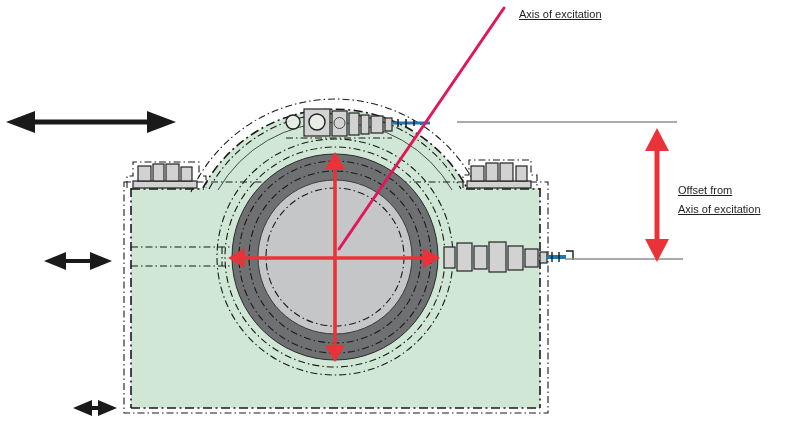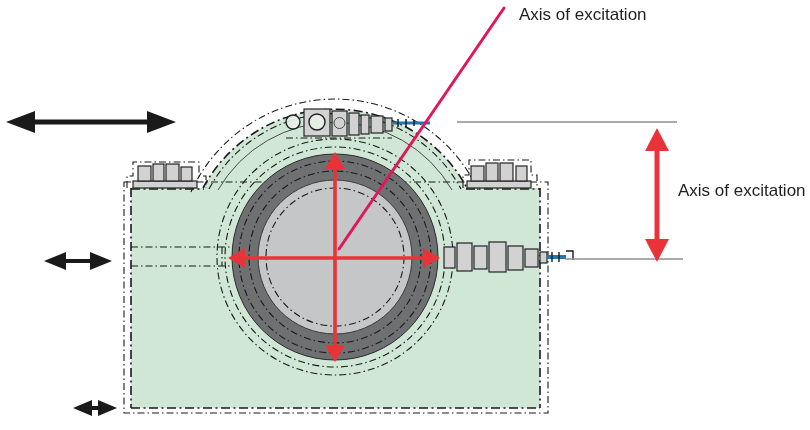--- a/index.html
+++ b/index.html
@@ -2,22 +2,23 @@
 <html style="--housing_green: #cfe7d4; --bearing_ring_gray: #6f7072; --shaft_gray: #c5c6c8; --fitting_gray: #d2d2d2; --outline_black: #1a1a1a; --accent_red: #ea3338; --crimson_line: #e1175a; --reference_gray: #8e8e8e; --sensor_blue: #1f77b5; --label_text: #1f1f1f;"><head>
 <meta charset="utf-8">
 <style>
   html,body{margin:0;padding:0;background:#ffffff;}
   #stage{
     position:relative;width:810px;height:430px;background:#fff;overflow:hidden;
     font-family:"Liberation Sans", sans-serif;
   }
   svg{position:absolute;left:0;top:0;}
   .label{
-    position:absolute;color:var(--label_text);font-size:17px;line-height:19px;
+    position:absolute;color:var(--label_text);font-size:11px;line-height:19px;
     white-space:nowrap;
+    text-decoration:underline;
   }
   
   .fill-green{fill:var(--housing_green);}
   .fill-ring{fill:var(--bearing_ring_gray);stroke:#2a2a2a;stroke-width:1;}
   .fill-shaft{fill:var(--shaft_gray);stroke:#3a3a3a;stroke-width:1;}
   .fit{fill:var(--fitting_gray);stroke:#222;stroke-width:1.2;}
   .fit-light{fill:#e7efe7;stroke:#222;stroke-width:1.4;fill-opacity:0.9;}
   
   .chain{stroke:var(--outline_black);stroke-width:1.6;fill:none;stroke-dasharray:9 3.5 2 3.5;}
   .chain-thin{stroke:var(--outline_black);stroke-width:1.1;fill:none;stroke-dasharray:7 3 1.5 3;}
@@ -145,15 +146,16 @@
     <g>
       <path class="black-arrow" stroke-width="4" d="M 88,408 H 102"></path>
       <polygon class="black-head" points="73,408 92,400 92,416"></polygon>
       <polygon class="black-head" points="117,408 98,400 98,416"></polygon>
     </g>
   </svg>
 
   <div class="label" style="left:519px;top:5px;">Axis of excitation</div>
 
   <div class="label" style="left:678px;top:181px;">
+    <div>Offset from</div>
     <div>Axis of excitation</div>
   </div>
 </div>
 
 </body></html>

